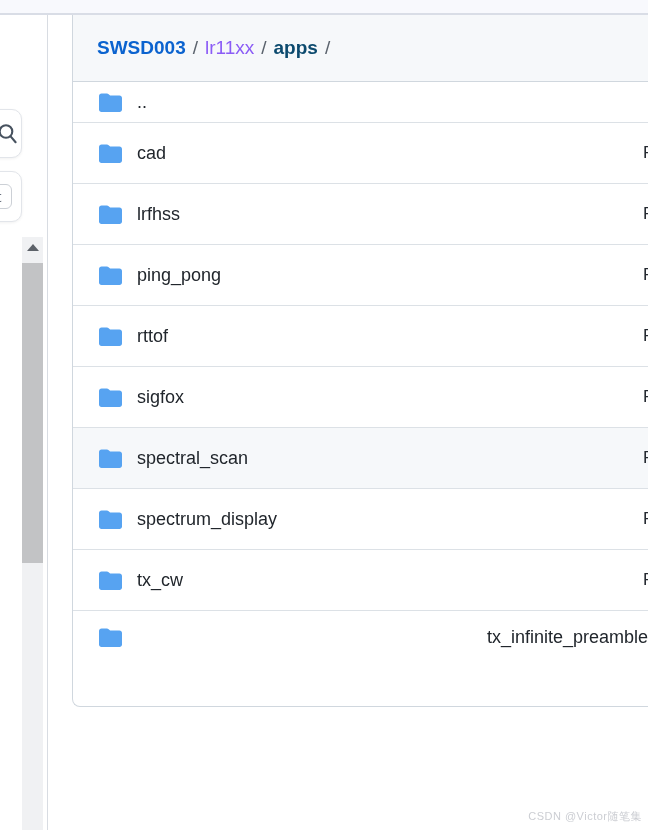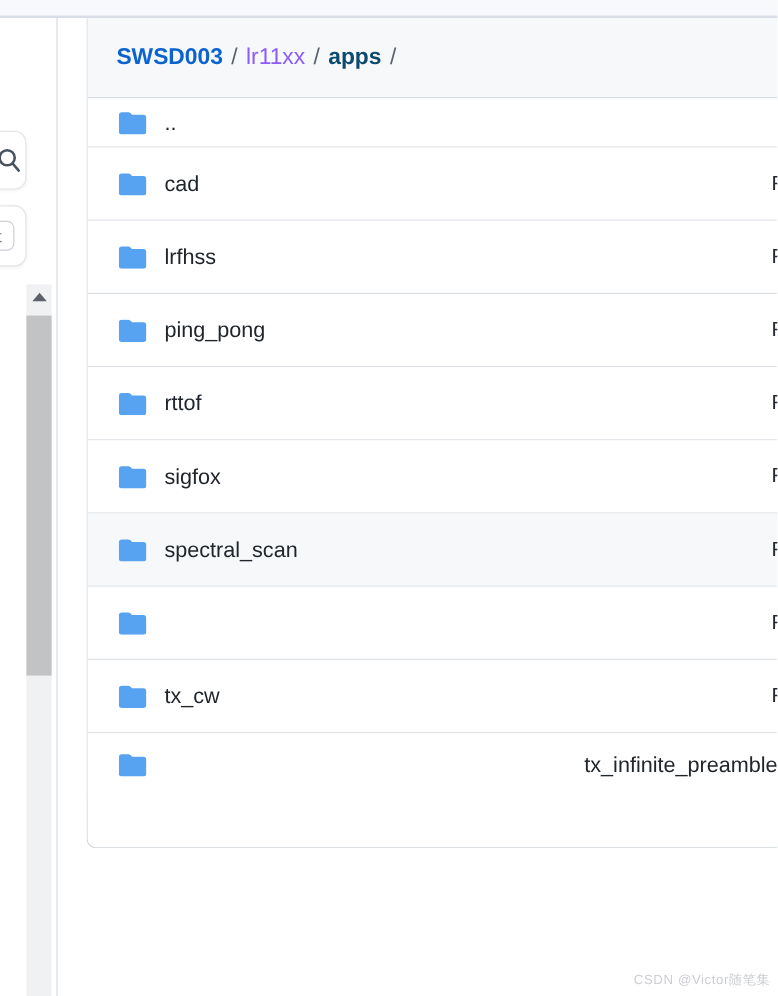--- a/index.html
+++ b/index.html
@@ -189,20 +189,21 @@
     <span class="f-name">spectral_scan</span>
     <span class="f-meta">F</span>
   </div>
 
   <div class="row">
     <span class="f-icon">
       <svg width="23" height="19" viewBox="0 0 23 19">
         <path class="folder-path" d="M0 3 C0 1.6 1.1 0.5 2.5 0.5 h5.4 c0.65 0 1.28 0.26 1.75 0.72 L11.1 2.6 H20.5 C21.9 2.6 23 3.7 23 5.1 v11.4 c0 1.4 -1.1 2.5 -2.5 2.5 h-18 C1.1 19 0 17.9 0 16.5 Z" fill="#57a3f1"></path>
       </svg>
     </span>
+    <span class="f-name">spectrum_display</span>
     <span class="f-meta">F</span>
   </div>
 
   <div class="row">
     <span class="f-icon">
       <svg width="23" height="19" viewBox="0 0 23 19">
         <path class="folder-path" d="M0 3 C0 1.6 1.1 0.5 2.5 0.5 h5.4 c0.65 0 1.28 0.26 1.75 0.72 L11.1 2.6 H20.5 C21.9 2.6 23 3.7 23 5.1 v11.4 c0 1.4 -1.1 2.5 -2.5 2.5 h-18 C1.1 19 0 17.9 0 16.5 Z" fill="#57a3f1"></path>
       </svg>
     </span>
     <span class="f-name">tx_cw</span>

